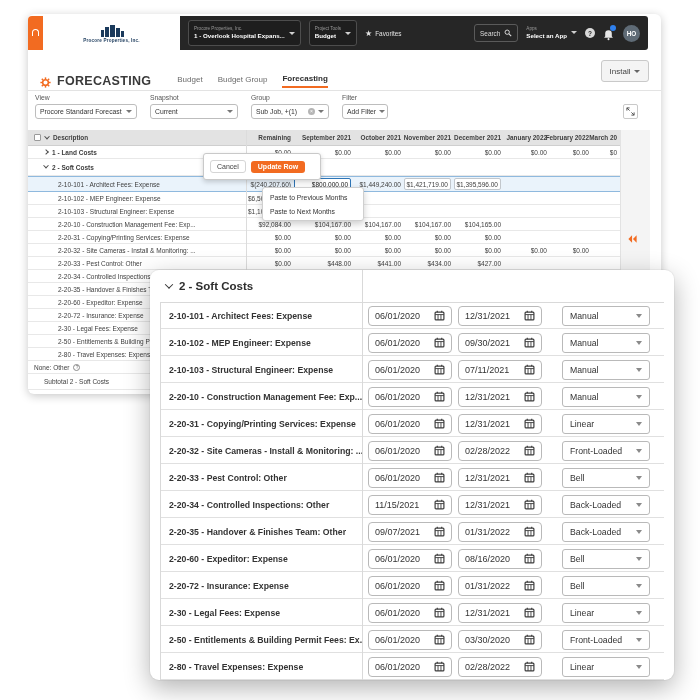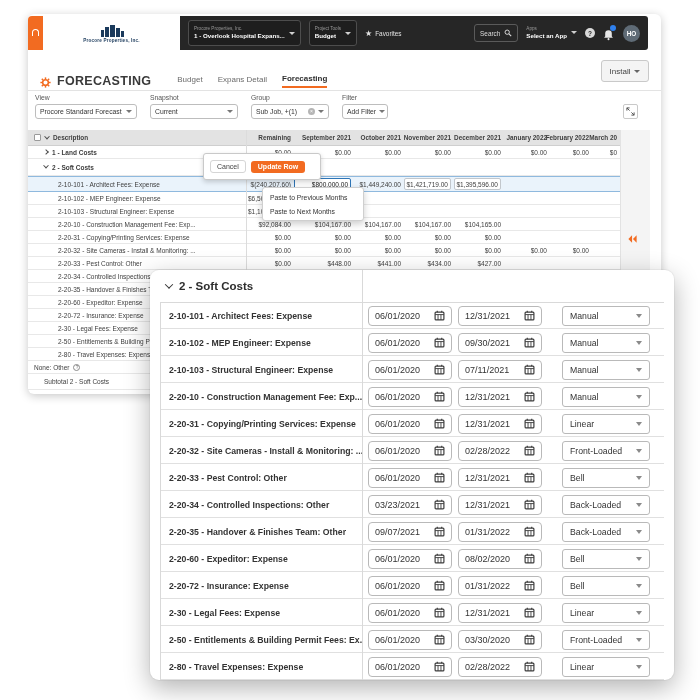--- a/index.html
+++ b/index.html
@@ -199,21 +199,21 @@
             <line x1="9.8" y1="6" x2="11.6" y2="6"></line>
           <line x1="2" y1="2" x2="3.2" y2="3.2"></line>
             <line x1="8.8" y1="8.8" x2="10" y2="10"></line>
           <line x1="10" y1="2" x2="8.8" y2="3.2"></line>
             <line x1="3.2" y1="8.8" x2="2" y2="10"></line>
         </g>
       </svg>
       <span class="page-title">FORECASTING</span>
       <div class="tabs">
           <div class="tab">Budget</div>
-          <div class="tab">Expans Detail</div>
+          <div class="tab">Budget Group</div>
           <div class="tab active">Forecasting</div>
         </div>
       <div class="export-btn">
         <span>Install</span>
         <span class="caret" style="border-top-color:#666"></span>
       </div>
     </div>
     <div class="hdr-divider"></div>
 
     <div class="filters">
@@ -680,21 +680,21 @@
           </div>
           <div class="curve-select">
             <span class="curve-text">Bell</span>
             <span class="sel-caret"></span>
           </div>
           <div class="rowline"></div>
         </div>
         <div class="o-row">
           <div class="o-desc">2-20-34 - Controlled Inspections: Other</div>
           <div class="date-input d1">
-            <span class="date-text">03/23/2021</span>
+            <span class="date-text">11/15/2021</span>
             <svg width="11" height="11" viewBox="0 0 12 12">
               <rect x="1.2" y="2.4" width="9.6" height="8.4" rx="1" fill="none" stroke="#3c3c3c" stroke-width="1.3"></rect>
               <line x1="1.2" y1="5" x2="10.8" y2="5" stroke="#3c3c3c" stroke-width="1"></line>
               <line x1="4.4" y1="5" x2="4.4" y2="10.8" stroke="#3c3c3c" stroke-width="1"></line>
               <line x1="7.6" y1="5" x2="7.6" y2="10.8" stroke="#3c3c3c" stroke-width="1"></line>
               <line x1="3.6" y1="0.8" x2="3.6" y2="2.4" stroke="#3c3c3c" stroke-width="1.2"></line>
               <line x1="8.4" y1="0.8" x2="8.4" y2="2.4" stroke="#3c3c3c" stroke-width="1.2"></line>
             </svg>
           </div>
           <div class="date-input d2">
@@ -751,21 +751,21 @@
             <svg width="11" height="11" viewBox="0 0 12 12">
               <rect x="1.2" y="2.4" width="9.6" height="8.4" rx="1" fill="none" stroke="#3c3c3c" stroke-width="1.3"></rect>
               <line x1="1.2" y1="5" x2="10.8" y2="5" stroke="#3c3c3c" stroke-width="1"></line>
               <line x1="4.4" y1="5" x2="4.4" y2="10.8" stroke="#3c3c3c" stroke-width="1"></line>
               <line x1="7.6" y1="5" x2="7.6" y2="10.8" stroke="#3c3c3c" stroke-width="1"></line>
               <line x1="3.6" y1="0.8" x2="3.6" y2="2.4" stroke="#3c3c3c" stroke-width="1.2"></line>
               <line x1="8.4" y1="0.8" x2="8.4" y2="2.4" stroke="#3c3c3c" stroke-width="1.2"></line>
             </svg>
           </div>
           <div class="date-input d2">
-            <span class="date-text">08/02/2020</span>
+            <span class="date-text">08/16/2020</span>
             <svg width="11" height="11" viewBox="0 0 12 12">
               <rect x="1.2" y="2.4" width="9.6" height="8.4" rx="1" fill="none" stroke="#3c3c3c" stroke-width="1.3"></rect>
               <line x1="1.2" y1="5" x2="10.8" y2="5" stroke="#3c3c3c" stroke-width="1"></line>
               <line x1="4.4" y1="5" x2="4.4" y2="10.8" stroke="#3c3c3c" stroke-width="1"></line>
               <line x1="7.6" y1="5" x2="7.6" y2="10.8" stroke="#3c3c3c" stroke-width="1"></line>
               <line x1="3.6" y1="0.8" x2="3.6" y2="2.4" stroke="#3c3c3c" stroke-width="1.2"></line>
               <line x1="8.4" y1="0.8" x2="8.4" y2="2.4" stroke="#3c3c3c" stroke-width="1.2"></line>
             </svg>
           </div>
           <div class="curve-select">

